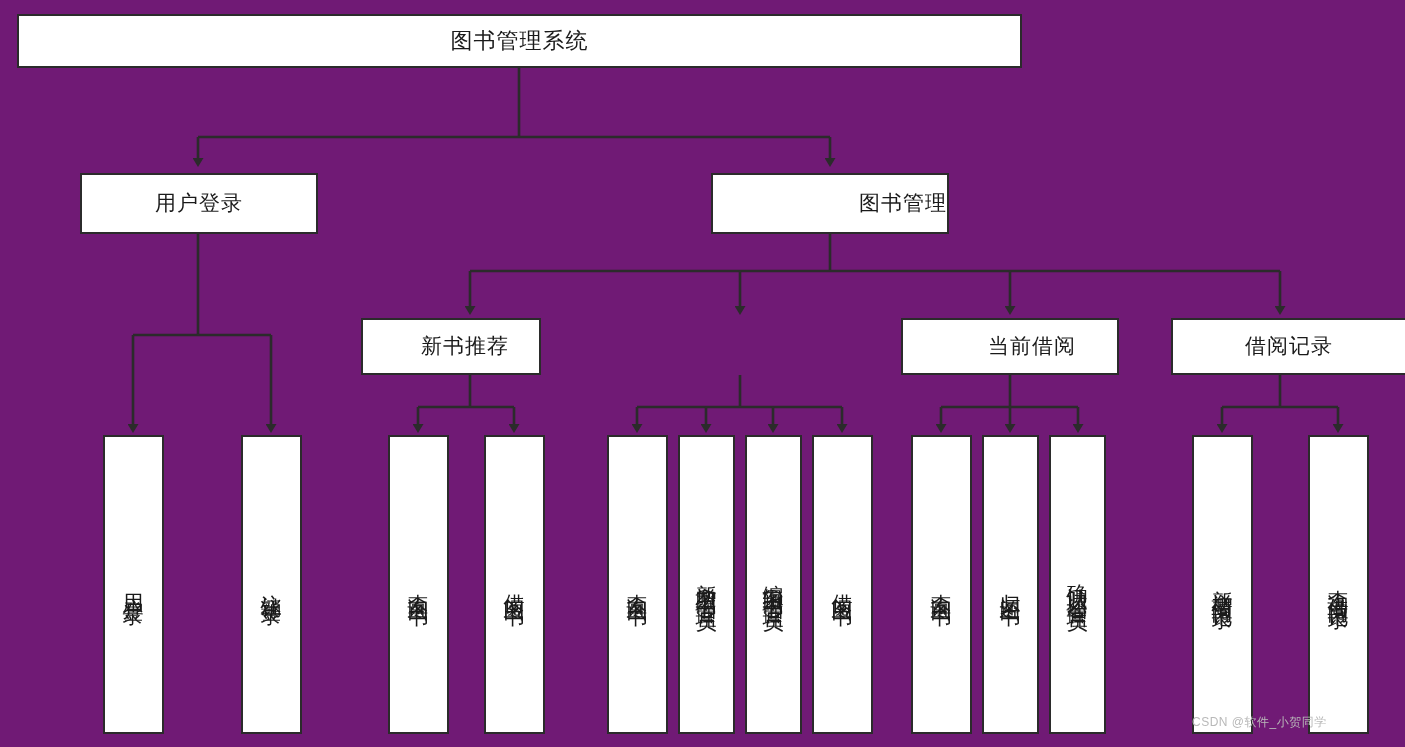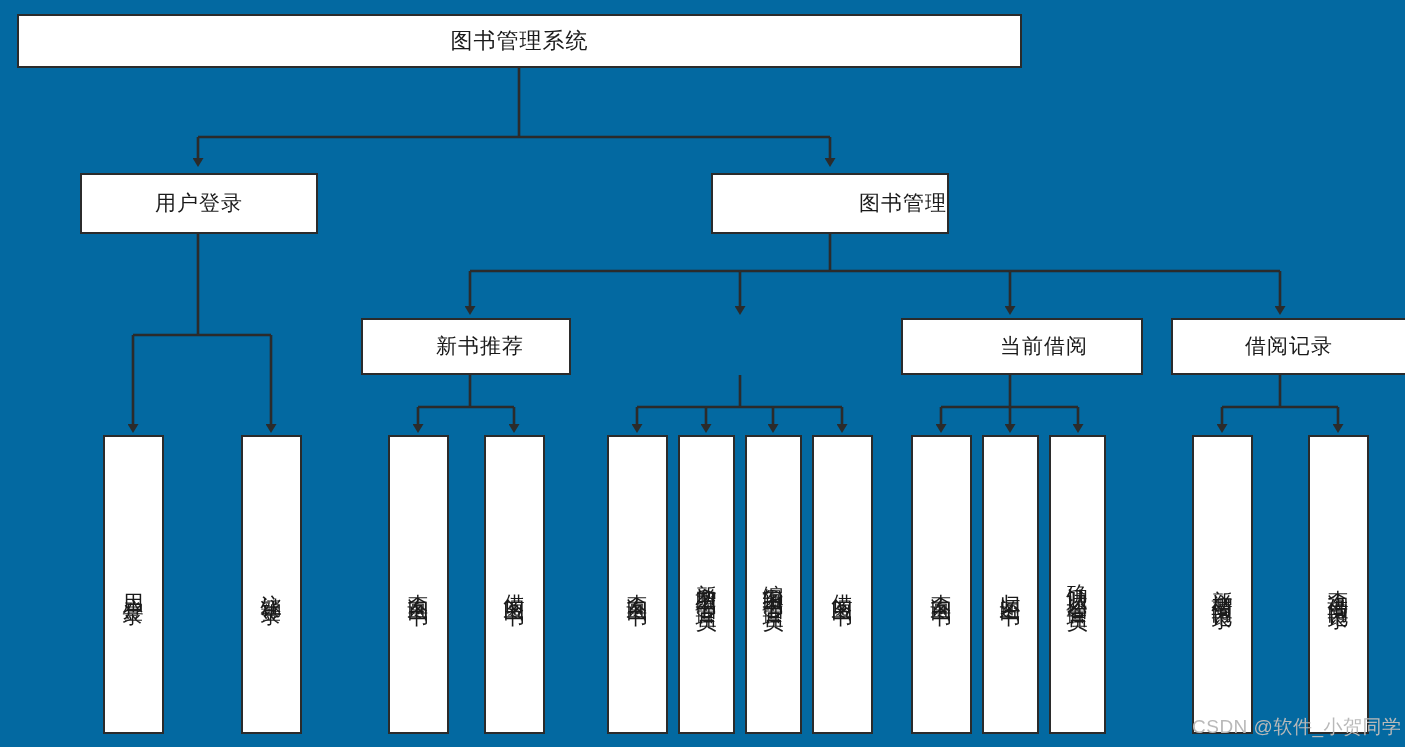--- a/index.html
+++ b/index.html
@@ -7,21 +7,21 @@
     padding: 0;
     background: #ffffff;
   }
   body {
     font-family: "Liberation Sans", "DejaVu Sans", sans-serif;
   }
   #canvas {
     position: relative;
     width: 1405px;
     height: 747px;
-    background: #0369a1;
+    background: #701a75;
     overflow: hidden;
   }
   svg.wires {
     position: absolute;
     left: 0;
     top: 0;
     width: 1405px;
     height: 747px;
     pointer-events: none;
   }
@@ -61,21 +61,21 @@
     font-size: 21px;
     line-height: 1.0;
     letter-spacing: 4px;
     white-space: nowrap;
     max-height: 100%;
   }
   .watermark {
     position: absolute;
     left: 1192px;
     top: 714px;
-    font-size: 19px;
+    font-size: 12px;
     color: #b9b9b9;
     white-space: nowrap;
     letter-spacing: 0.5px;
   }
 </style>
 </head>
 <body>
 
 <div id="canvas">
 
@@ -133,24 +133,24 @@
     <span class="lbl">图书管理系统</span>
   </div>
 
   <div class="node h-node" style="left:80px; top:173px; width:238px; height:61px;">
     <span class="lbl">用户登录</span>
   </div>
   <div class="node h-node" style="left:711px; top:173px; width:238px; height:61px;justify-content:flex-end;">
     <span class="lbl">图书管理</span>
   </div>
 
-  <div class="node h-node" style="left:361px; top:318px; width:210px; height:57px;padding-left:28px;">
+  <div class="node h-node" style="left:361px; top:318px; width:180px; height:57px;padding-left:28px;">
     <span class="lbl">新书推荐</span>
   </div>
-  <div class="node h-node" style="left:901px; top:318px; width:242px; height:57px;padding-left:44px;">
+  <div class="node h-node" style="left:901px; top:318px; width:218px; height:57px;padding-left:44px;">
     <span class="lbl">当前借阅</span>
   </div>
   <div class="node h-node" style="left:1171px; top:318px; width:236px; height:57px;">
     <span class="lbl">借阅记录</span>
   </div>
 
   <div class="node v-node" style="left:103px; top:435px; width:61px; height:299px;">
     <span class="lbl">用户登录</span>
   </div>
   <div class="node v-node" style="left:241px; top:435px; width:61px; height:299px;">

